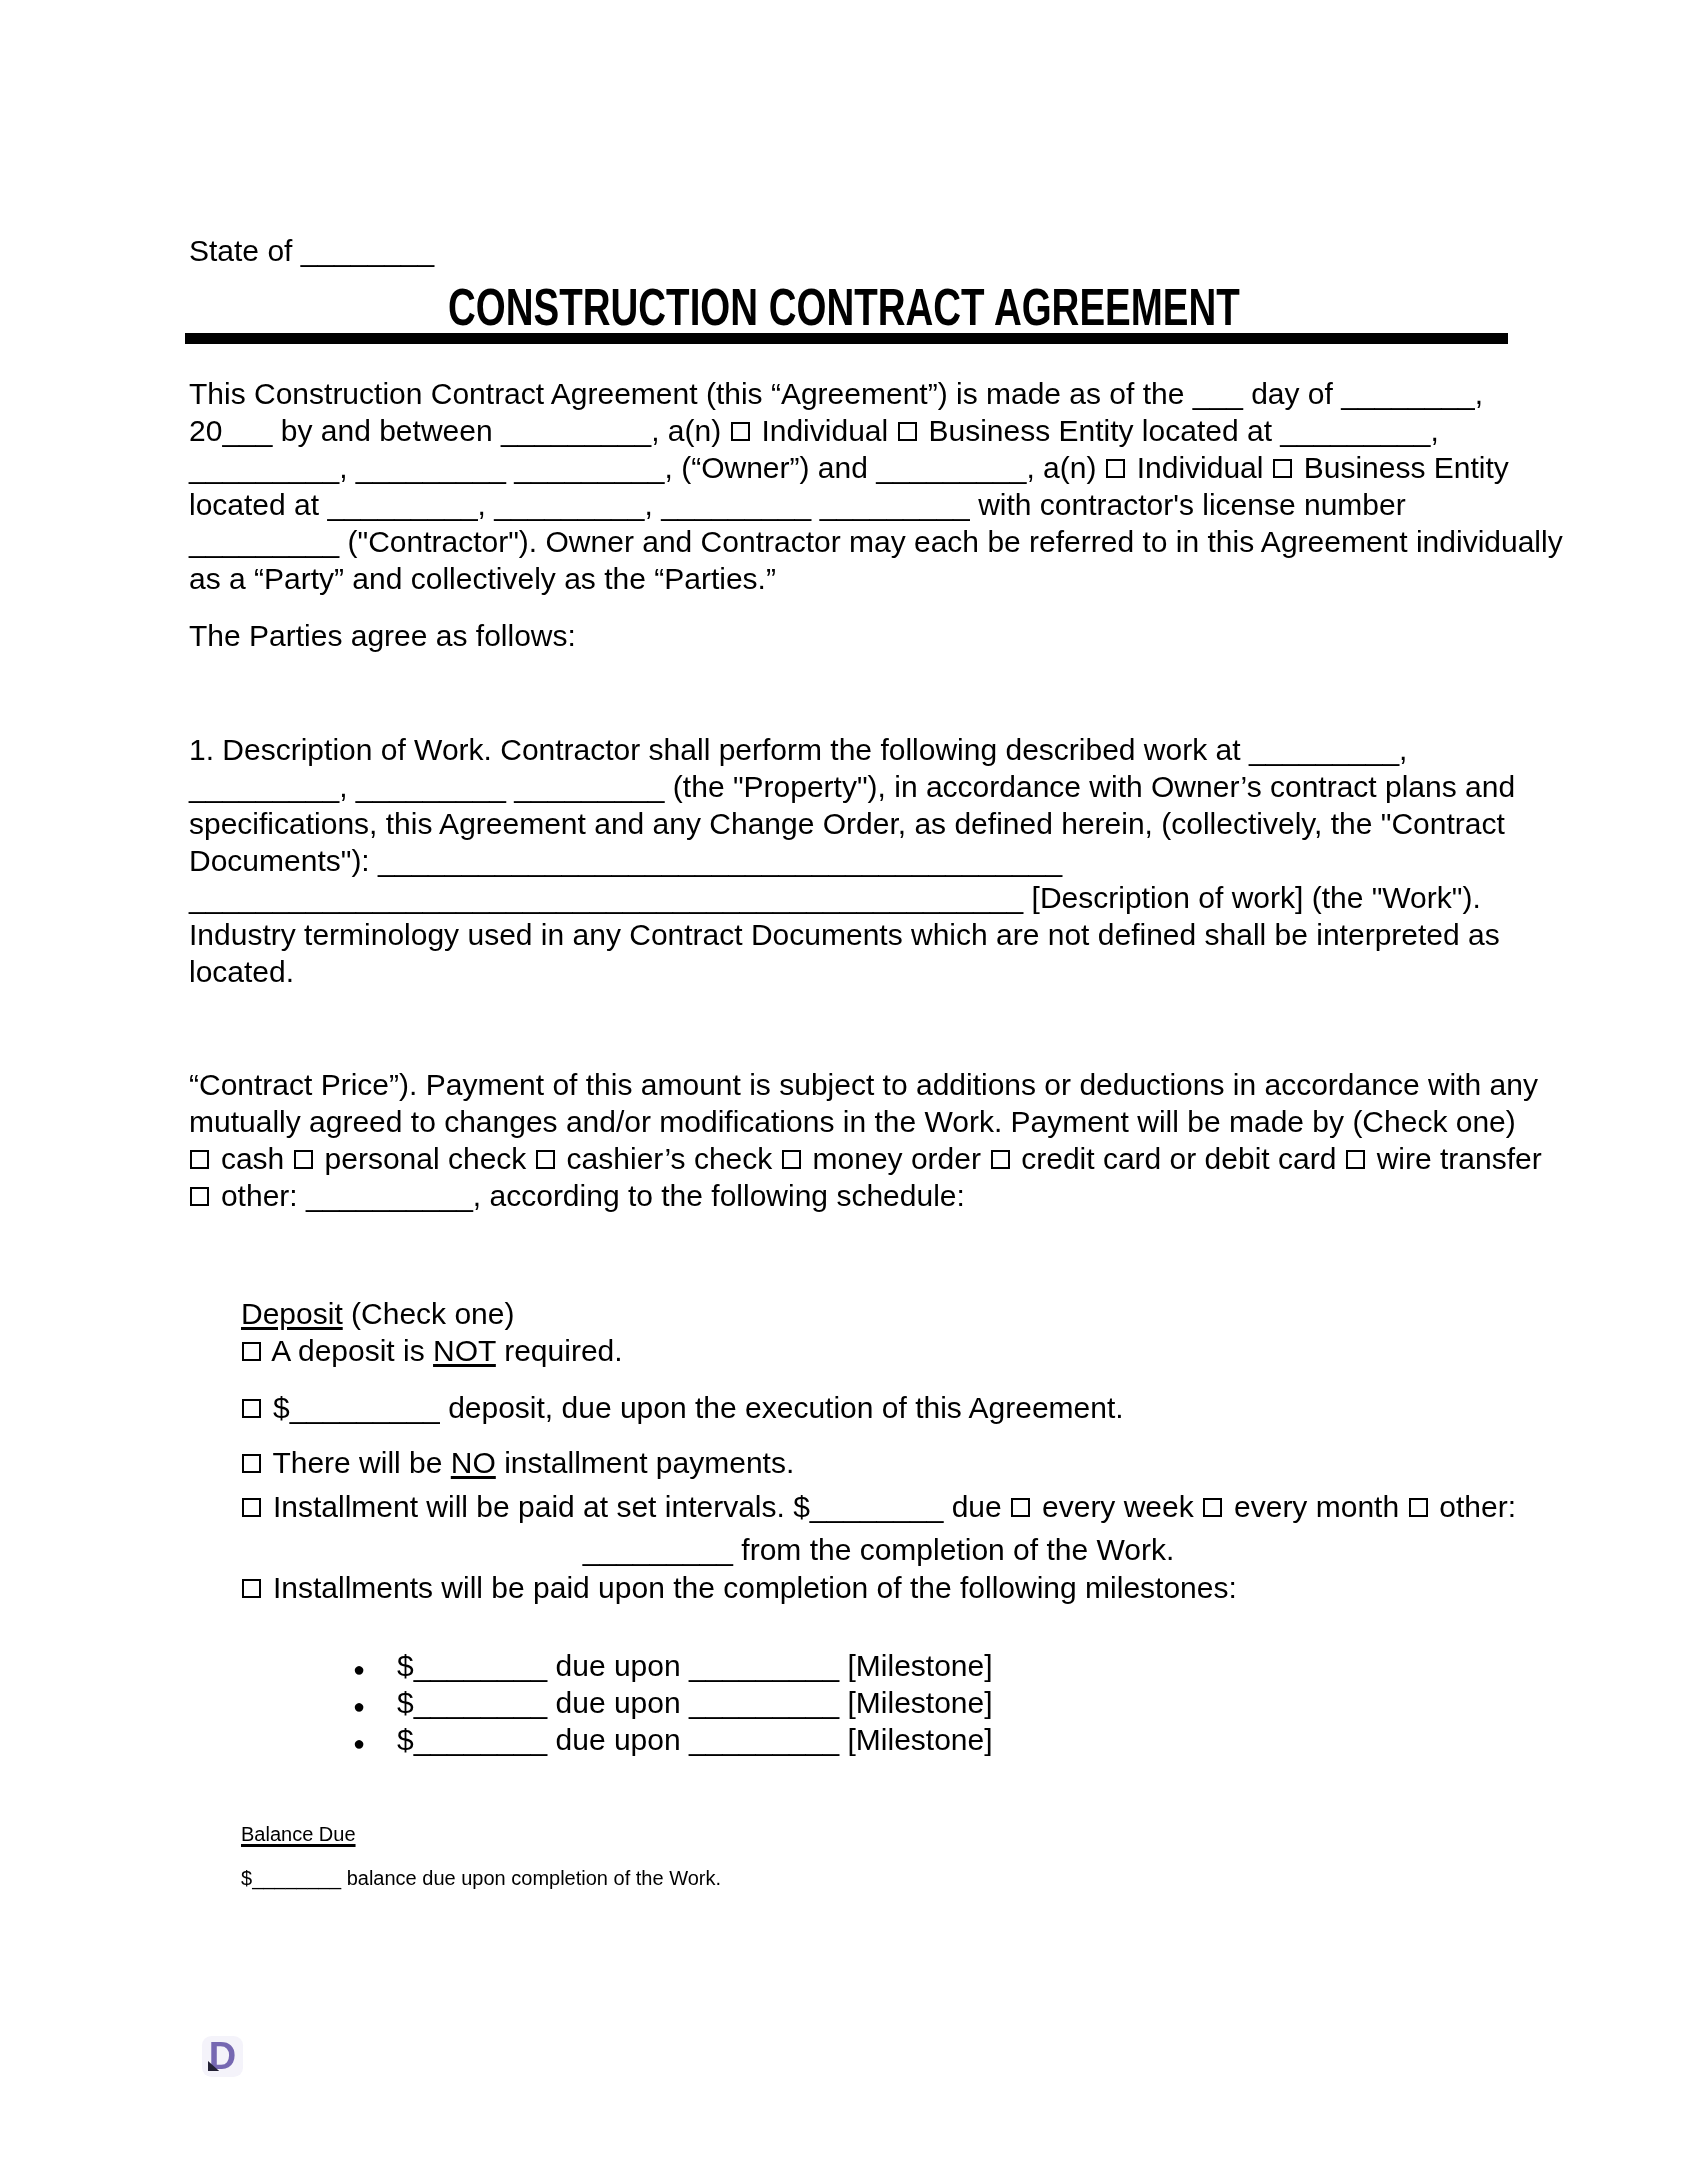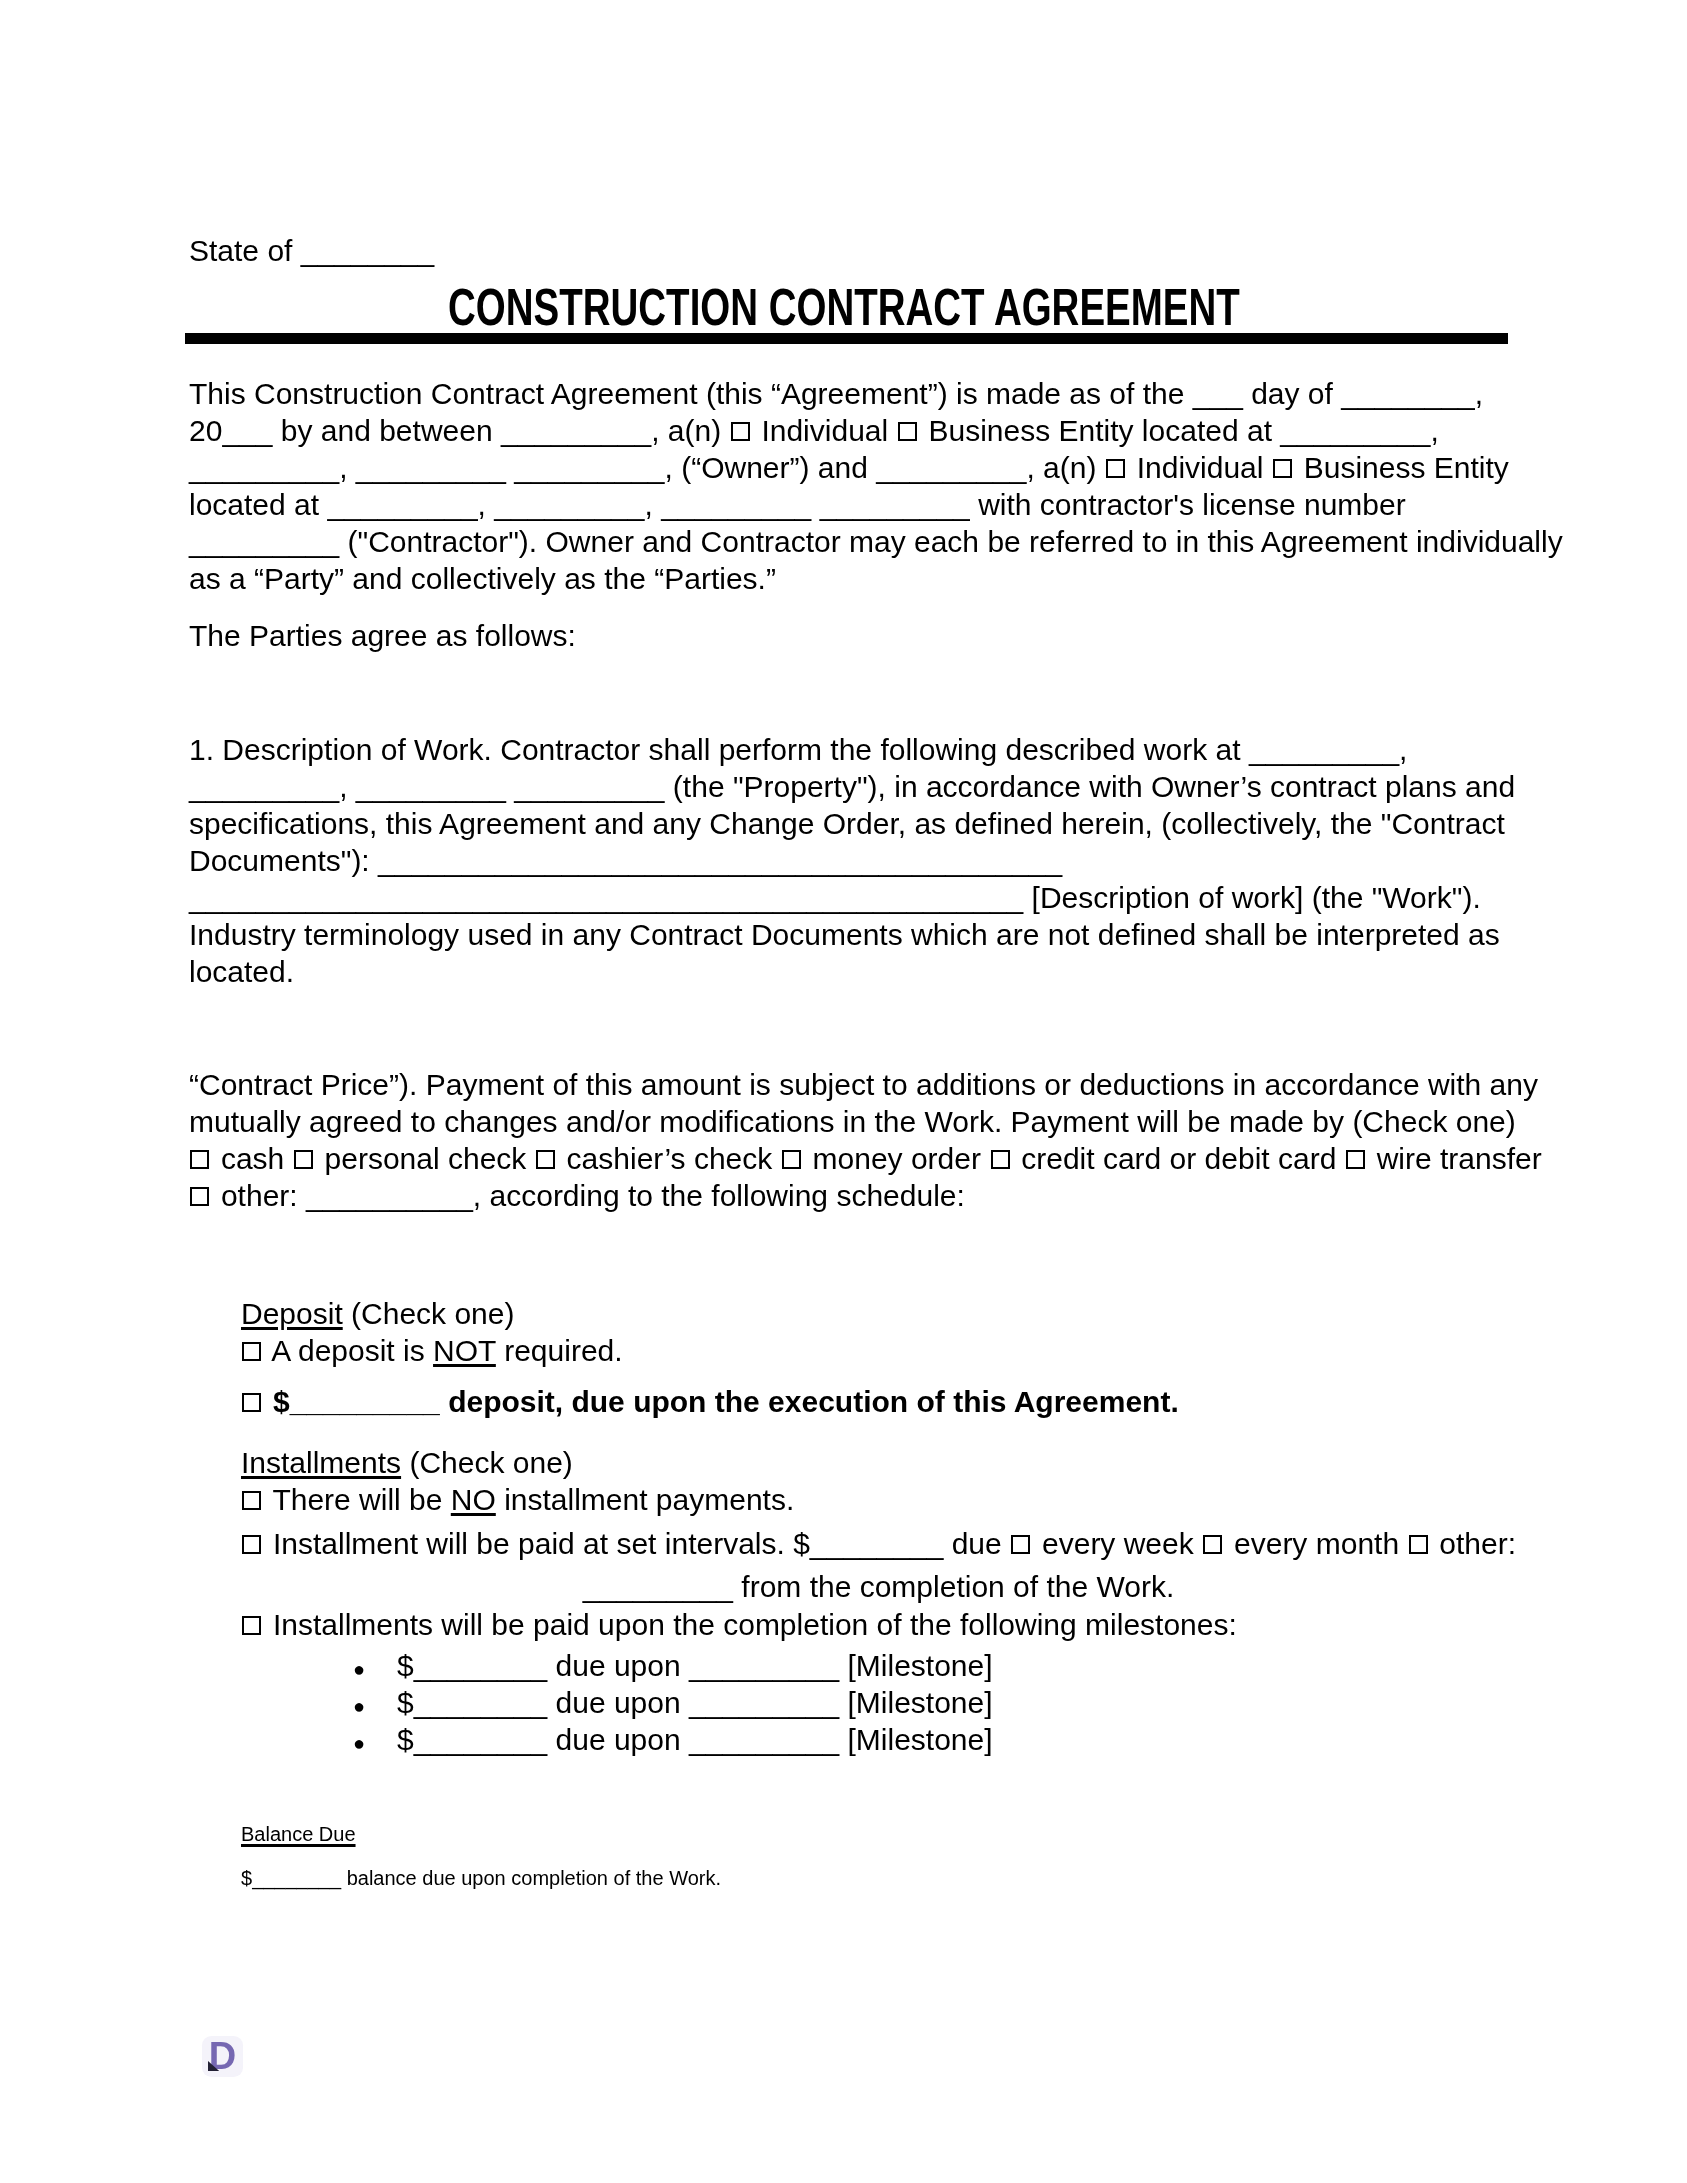--- a/index.html
+++ b/index.html
@@ -98,24 +98,23 @@
     </div>
     <div class="block" style="left: 189px; top: 1066px; font-size: 30px; line-height: 37px;">
       <div class="tline"><span>“Contract Price”). Payment of this amount is subject to additions or deductions in accordance with any</span></div>
       <div class="tline"><span>mutually agreed to changes and/or modifications in the Work. Payment will be made by (Check one)</span></div>
       <div class="tline"><span class="cb"></span><span> cash </span><span class="cb"></span><span> personal check </span><span class="cb"></span><span> cashier’s check </span><span class="cb"></span><span> money order </span><span class="cb"></span><span> credit card or debit card </span><span class="cb"></span><span> wire transfer</span></div>
       <div class="tline"><span class="cb"></span><span> other: </span><span class="blank">__________</span><span>, according to the following schedule:</span></div>
     </div>
     <div class="block" style="left: 241px; top: 1295px; font-size: 30px; line-height: 37px;">
       <div class="tline"><span class="u">Deposit</span><span> (Check one)</span></div>
       <div class="tline"><span class="cb"></span><span> A deposit is </span><span class="u">NOT</span><span> required.</span></div>
-      <div class="tline" style="margin-top: 14px; font-weight: bold;"><span class="cb"></span><span> $</span><span class="blank">_________</span><span> deposit, due upon the execution of this Agreement.</span></div>
+      <div class="tline" style="margin-top: 20px;"><span class="cb"></span><span> $</span><span class="blank">_________</span><span> deposit, due upon the execution of this Agreement.</span></div>
     </div>
     <div class="block" style="left: 241px; top: 1444px; font-size: 30px; line-height: 37px;">
-      <div class="tline"><span class="u">Installments</span><span> (Check one)</span></div>
       <div class="tline"><span class="cb"></span><span> There will be </span><span class="u">NO</span><span> installment payments.</span></div>
       <div class="tline" style="margin-top: 6.6px;"><span class="cb"></span><span> Installment will be paid at set intervals. $</span><span class="blank">________</span><span> due </span><span class="cb"></span><span> every week </span><span class="cb"></span><span> every month </span><span class="cb"></span><span> other:</span></div>
       <div class="tline" style="margin-top: 6.6px; text-align: center;"><span class="blank">_________</span><span> from the completion of the Work.</span></div>
       <div class="tline" style="margin-top: 1.3px;"><span class="cb"></span><span> Installments will be paid upon the completion of the following milestones:</span></div>
     </div>
     <div class="block" style="left: 353px; top: 1649px; font-size: 30px; line-height: 33px;">
       <div class="tline"><span class="bl">●</span><span>$</span><span class="blank">________</span><span> due upon </span><span class="blank">_________</span><span> [Milestone]</span></div>
       <div class="tline"><span class="bl">●</span><span>$</span><span class="blank">________</span><span> due upon </span><span class="blank">_________</span><span> [Milestone]</span></div>
       <div class="tline"><span class="bl">●</span><span>$</span><span class="blank">________</span><span> due upon </span><span class="blank">_________</span><span> [Milestone]</span></div>
     </div>

